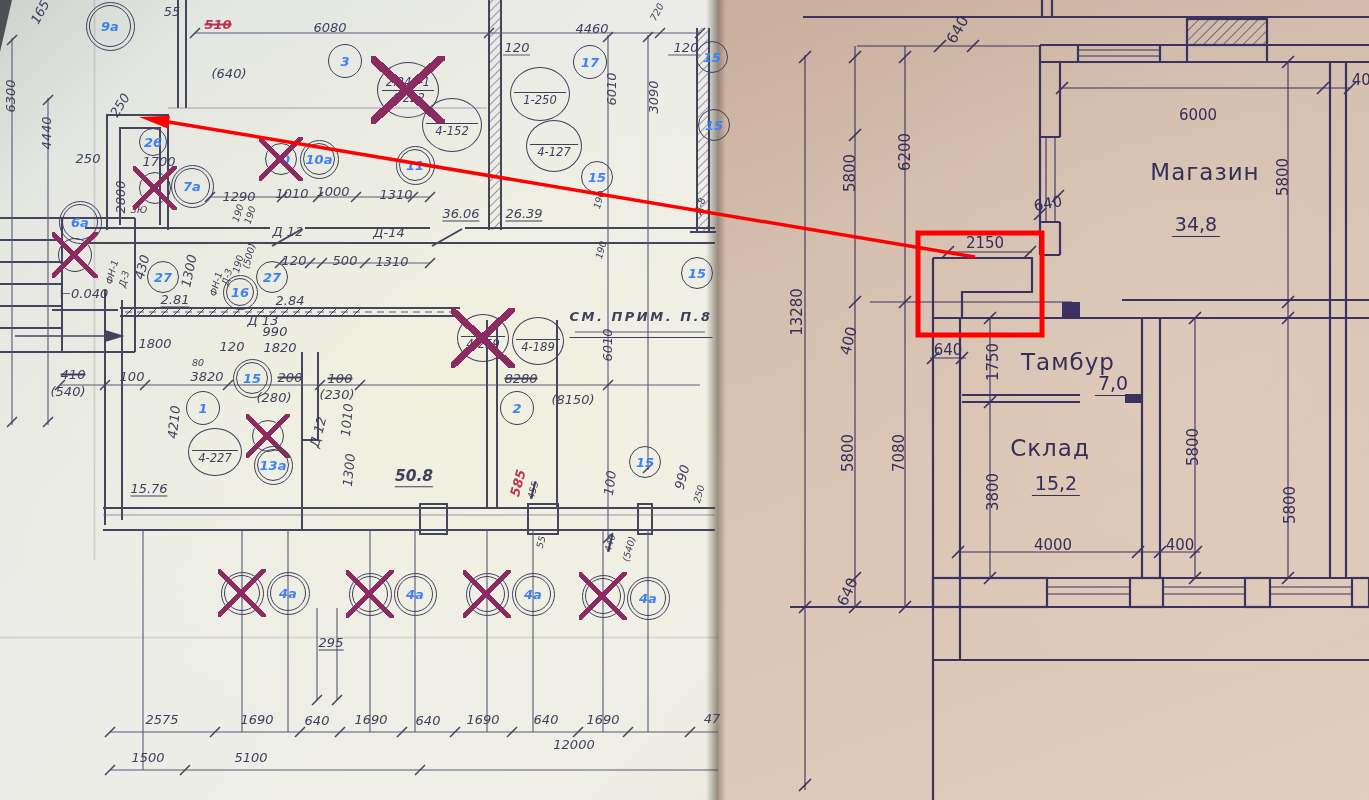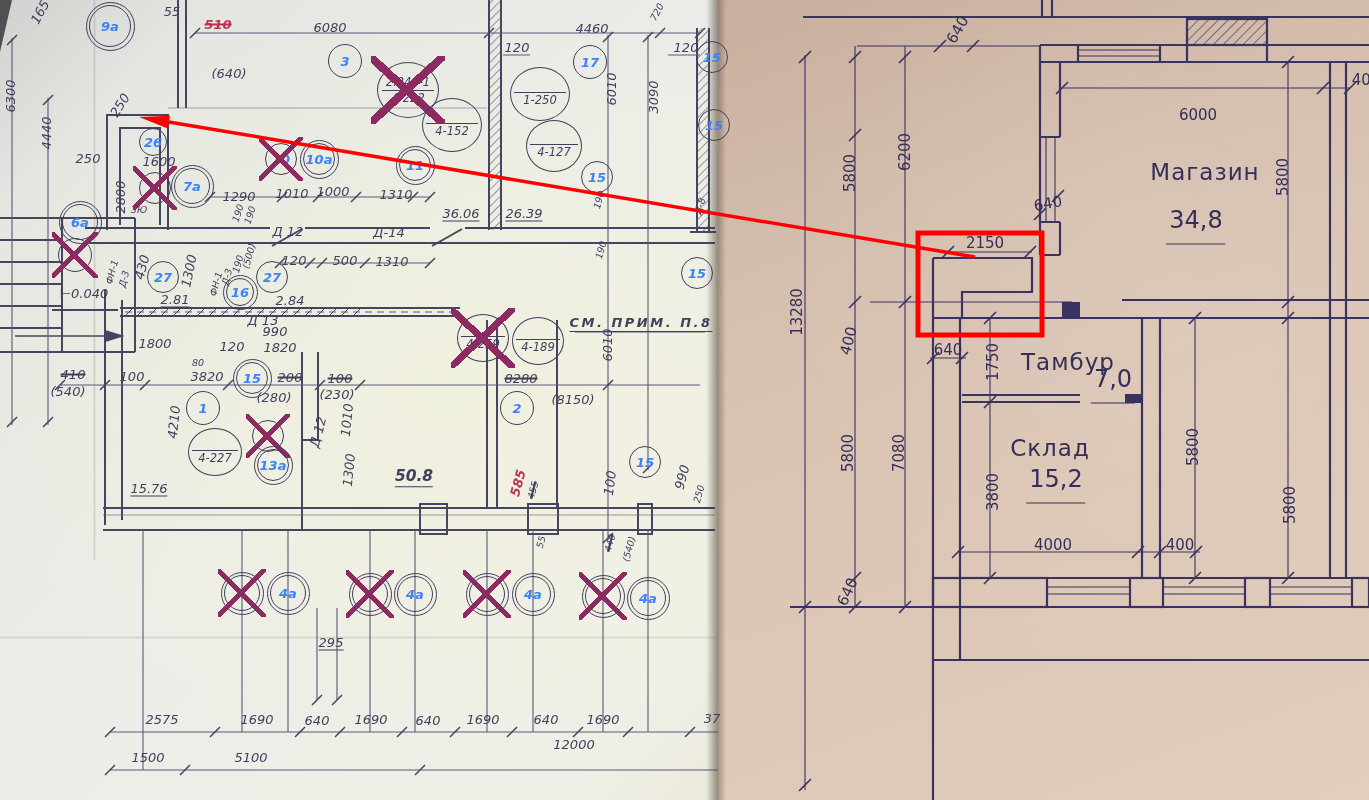--- a/index.html
+++ b/index.html
@@ -25,26 +25,26 @@
     background:linear-gradient(90deg,rgba(60,45,35,.35),rgba(60,45,35,0));}
   svg.lines{position:absolute;left:0;top:0;}
 
   
   .lbl{position:absolute;font-style:italic;font-size:13px;color:#3f3f5e;white-space:nowrap;z-index:8;line-height:1;}
   .lbl.tiny{font-size:9.5px;}
   .lbl.big{font-size:15.5px;font-weight:bold;}
   .lbl.red{color:#bb3350;font-weight:bold;}
   .lbl.strike{text-decoration:line-through;text-decoration-thickness:1.8px;}
   .lbl.ul{border-bottom:1.4px solid currentColor;padding-bottom:1px;}
-  .lbl.sp{letter-spacing:2.5px;border-bottom:1.4px solid currentColor;padding-bottom:2px;font-weight:bold;}
+  .lbl.sp{letter-spacing:2.5px;border-bottom:1.4px solid currentColor;padding-bottom:14px;font-weight:bold;}
 
   
   .rlbl{position:absolute;font-size:15px;color:#352e59;white-space:nowrap;z-index:8;line-height:1;}
   .rlbl.room{font-size:23px;letter-spacing:1px;}
-  .rlbl.area{font-size:24px;border-bottom:1.6px solid currentColor;padding:0 3px 12px;}
+  .rlbl.area{font-size:19px;border-bottom:1.6px solid currentColor;padding:0 3px 2px;}
 
   
   .axis{position:absolute;border:1.6px solid #3f3f5e;border-radius:50%;color:#3b82f6;
     display:flex;align-items:center;justify-content:center;
     font-style:italic;font-weight:bold;font-size:13px;z-index:9;}
   .axis.dbl::before{content:"";position:absolute;inset:-4.5px;border:1.5px solid #3f3f5e;border-radius:50%;}
   .crossed::after{content:"";position:absolute;inset:-7px;z-index:2;
     background:
       linear-gradient(to top right,transparent 45%,#8c2a62 45% 53%,transparent 53%),
       linear-gradient(to bottom right,transparent 45%,#8c2a62 45% 53%,transparent 53%);}
@@ -183,21 +183,21 @@
       <div class="lbl" style="left: 229px; top: 49px; transform: translate(-50%, -50%); margin-top: 24px;">(640)</div>
       <div class="lbl" style="left: 330px; top: 27px; transform: translate(-50%, -50%);">6080</div>
       <div class="lbl" style="left: 592px; top: 28px; transform: translate(-50%, -50%);">4460</div>
       <div class="lbl" style="left: 517px; top: 47px; transform: translate(-50%, -50%);">120</div>
       <div class="lbl" style="left: 686px; top: 47px; transform: translate(-50%, -50%);">120</div>
       <div class="lbl tiny" style="left: 657px; top: 12px; transform: translate(-50%, -50%) rotate(-62deg);">720</div>
       <div class="lbl" style="left: 10px; top: 96px; transform: translate(-50%, -50%) rotate(-90deg);">6300</div>
       <div class="lbl" style="left: 46px; top: 133px; transform: translate(-50%, -50%) rotate(-90deg);">4440</div>
       <div class="lbl" style="left: 120px; top: 105px; transform: translate(-50%, -50%) rotate(-58deg);">250</div>
       <div class="lbl" style="left: 88px; top: 158px; transform: translate(-50%, -50%);">250</div>
-      <div class="lbl" style="left: 159px; top: 161px; transform: translate(-50%, -50%);">1600</div>
+      <div class="lbl" style="left: 159px; top: 161px; transform: translate(-50%, -50%);">1700</div>
       <div class="lbl" style="left: 120px; top: 197px; transform: translate(-50%, -50%) rotate(-90deg);">2800</div>
       <div class="lbl" style="left: 239px; top: 196px; transform: translate(-50%, -50%);">1290</div>
       <div class="lbl" style="left: 292px; top: 193px; transform: translate(-50%, -50%);">1010</div>
       <div class="lbl" style="left: 333px; top: 191px; transform: translate(-50%, -50%);">1000</div>
       <div class="lbl" style="left: 396px; top: 194px; transform: translate(-50%, -50%);">1310</div>
       <div class="lbl tiny" style="left: 238px; top: 213px; transform: translate(-50%, -50%) rotate(-72deg);">190</div>
       <div class="lbl tiny" style="left: 250px; top: 215px; transform: translate(-50%, -50%) rotate(-72deg);">190</div>
       <div class="lbl" style="left: 288px; top: 231px; transform: translate(-50%, -50%);">Д 12</div>
       <div class="lbl" style="left: 389px; top: 232px; transform: translate(-50%, -50%);">Д-14</div>
       <div class="lbl ul" style="left: 461px; top: 214px; transform: translate(-50%, -50%);">36.06</div>
@@ -256,21 +256,21 @@
       <div class="lbl tiny" style="left: 699px; top: 494px; transform: translate(-50%, -50%) rotate(-75deg);">250</div>
       <div class="lbl ul" style="left: 331px; top: 643px; transform: translate(-50%, -50%);">295</div>
       <div class="lbl" style="left: 162px; top: 719px; transform: translate(-50%, -50%);">2575</div>
       <div class="lbl" style="left: 257px; top: 719px; transform: translate(-50%, -50%);">1690</div>
       <div class="lbl" style="left: 317px; top: 720px; transform: translate(-50%, -50%);">640</div>
       <div class="lbl" style="left: 371px; top: 719px; transform: translate(-50%, -50%);">1690</div>
       <div class="lbl" style="left: 428px; top: 720px; transform: translate(-50%, -50%);">640</div>
       <div class="lbl" style="left: 483px; top: 719px; transform: translate(-50%, -50%);">1690</div>
       <div class="lbl" style="left: 546px; top: 719px; transform: translate(-50%, -50%);">640</div>
       <div class="lbl" style="left: 603px; top: 719px; transform: translate(-50%, -50%);">1690</div>
-      <div class="lbl" style="left: 712px; top: 718px; transform: translate(-50%, -50%);">37</div>
+      <div class="lbl" style="left: 712px; top: 718px; transform: translate(-50%, -50%);">47</div>
       <div class="lbl" style="left: 148px; top: 757px; transform: translate(-50%, -50%);">1500</div>
       <div class="lbl" style="left: 251px; top: 757px; transform: translate(-50%, -50%);">5100</div>
       <div class="lbl" style="left: 574px; top: 724px; transform: translate(-50%, -50%); margin-top: 20px;">12000</div>
       <div class="axis dbl" style="height: 40px; width: 40px; left: 110px; top: 26px; transform: translate(-50%, -50%);">
         <span>9а</span>
       </div>
       <div class="axis" style="height: 32px; width: 32px; left: 345px; top: 61px; transform: translate(-50%, -50%);">
         <span>3</span>
       </div>
       <div class="axis" style="height: 32px; width: 32px; left: 590px; top: 62px; transform: translate(-50%, -50%);">

